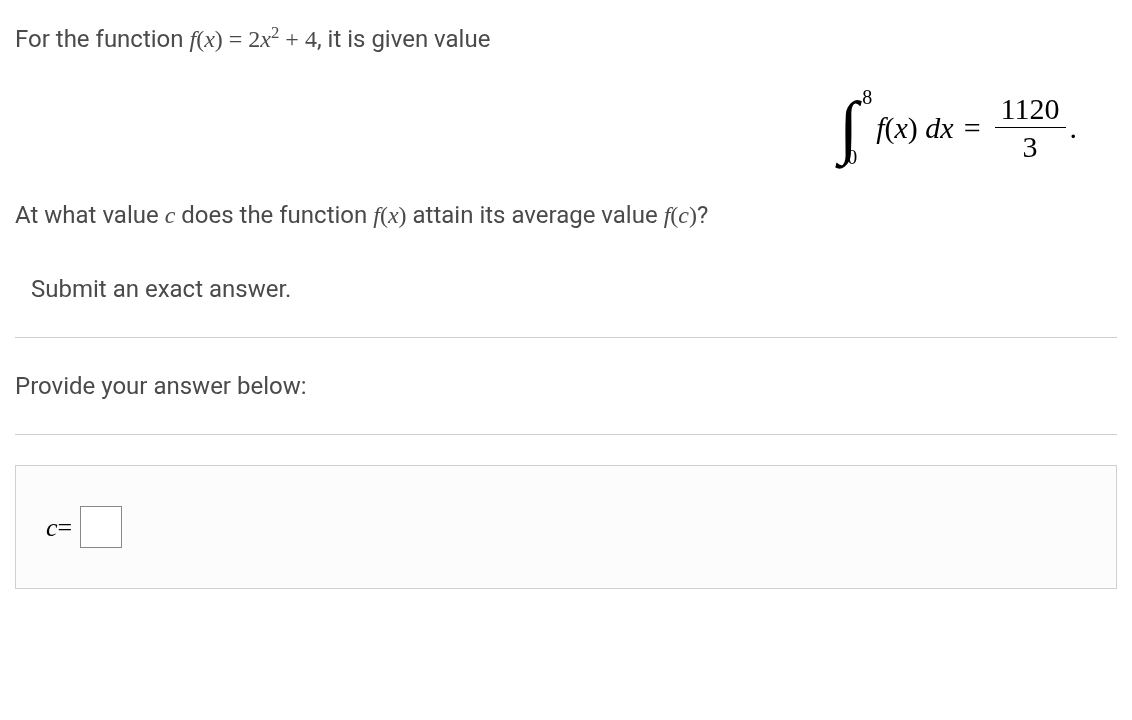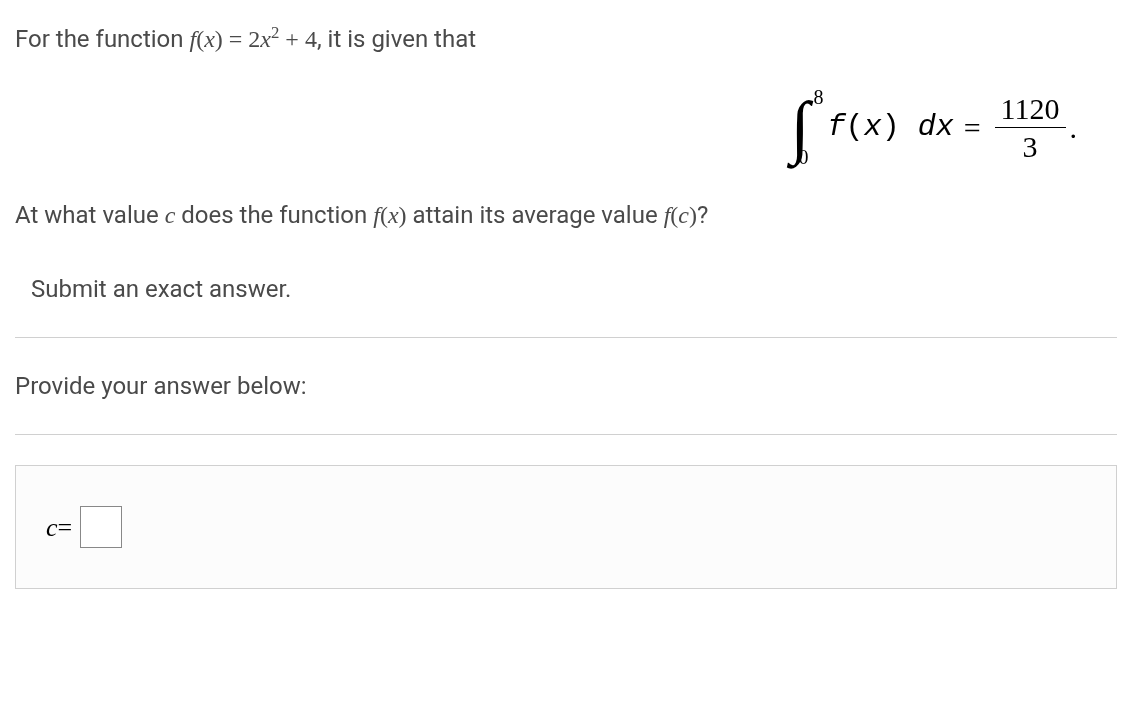--- a/index.html
+++ b/index.html
@@ -113,32 +113,31 @@
       text-align: center;
       font-family: "Times New Roman", Times, serif;
     }
     .sup {
       font-size: 0.7em;
       vertical-align: super;
     }
     .integrand {
       font-style: italic;
       margin-left: 4px;
-      font-family: Liberation Mono, monospace;
     }
   </style>
 </head>
 <body>
 
 <div class="problem-intro">
   <span>For the function </span>
   <span class="math-var">f</span><span class="math-upright">(<span class="math-var">x</span>)</span>
   <span class="math-upright"> = </span>
   <span class="math-upright">2</span><span class="math-var">x</span><span class="math-upright sup">2</span>
-  <span class="math-upright"> + 4</span><span>, it is given that</span>
+  <span class="math-upright"> + 4</span><span>, it is given value</span>
 </div>
 
 <div class="integral-display">
   <span class="integral-sign">∫</span>
   <span class="integral-bounds">
     <span class="integral-upper">8</span>
     <span class="integral-lower">0</span>
   </span>
   <span class="integrand">
     <span>f</span><span style="font-style:normal">(</span><span>x</span><span style="font-style:normal">)</span><span> d</span><span>x</span>

